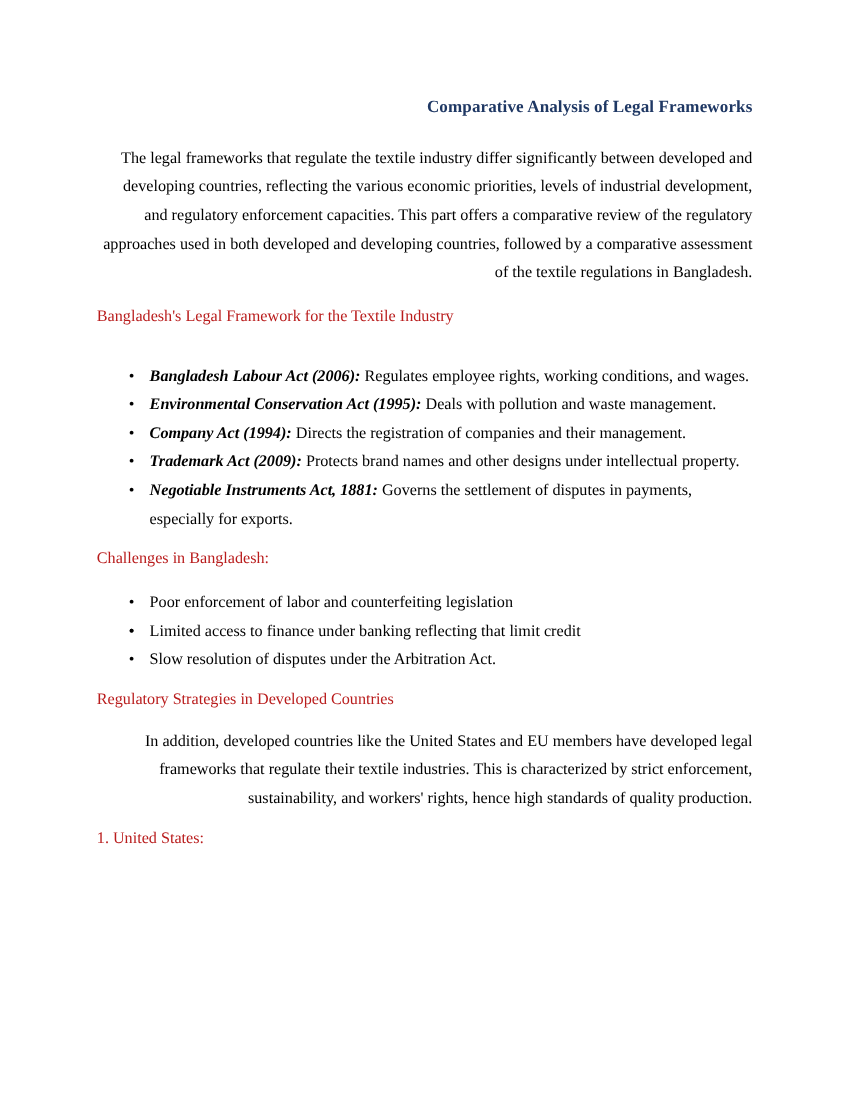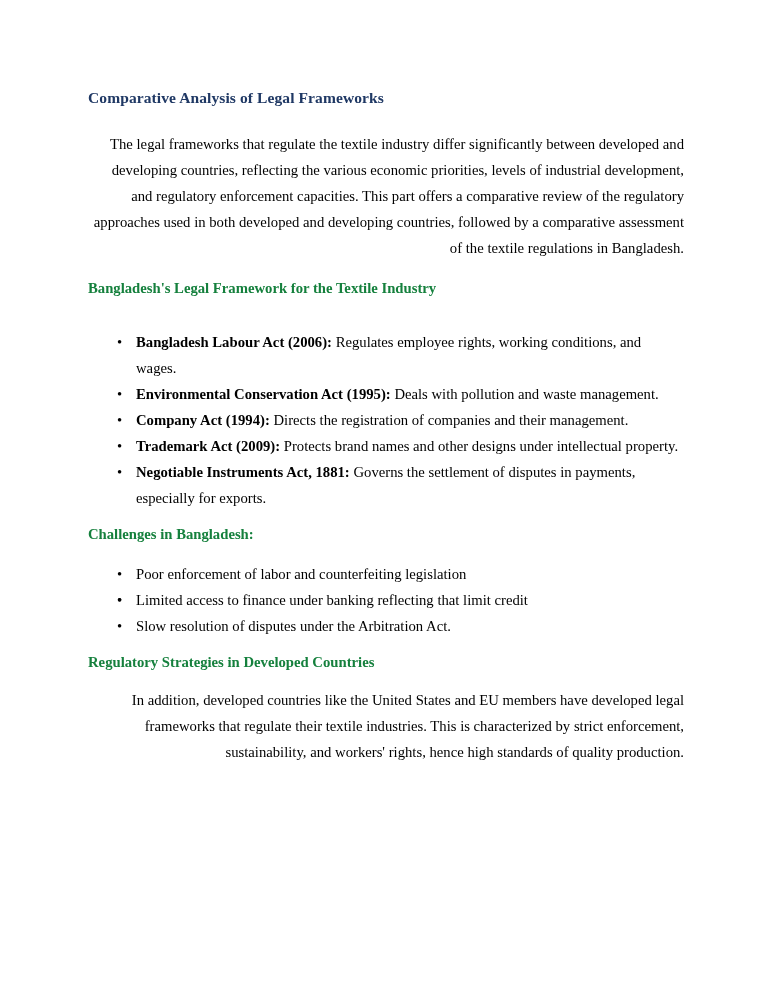--- a/index.html
+++ b/index.html
@@ -24,40 +24,40 @@
   .content {
     position: absolute;
     left: 88px;
     top: 0;
     width: 596px;
   }
   .doc-title {
     font-size: 15.5px;
     font-weight: bold;
     color: #1F3864;
-    text-align: left;
+    text-align: right;
     margin: 0;
     padding-top: 88px;
     letter-spacing: 0.1px;
     line-height: 1.35;
   }
   p.body-text {
     font-size: 14.7px;
     line-height: 26px;
     margin: 0;
     text-align: right;
     color: #000000;
   }
   .gap-after-title { height: 22px; }
   .heading {
     font-size: 14.7px;
-    font-weight: bold;
+    font-weight: normal;
     line-height: 26px;
     margin: 0;
-    color: #15803d;
+    color: #b91c1c;
   }
   ul.bullets {
     list-style: none;
     margin: 0;
     padding: 0;
   }
   ul.bullets li {
     position: relative;
     padding-left: 48px;
     font-size: 14.7px;
@@ -66,20 +66,21 @@
   }
   ul.bullets li .dot {
     position: absolute;
     left: 29px;
     top: 0;
     font-size: 14.7px;
     line-height: 26px;
   }
   ul.bullets li .term {
     font-weight: bold;
+    font-style: italic;
   }
   ul.tight li { line-height: 26px; }
   .sp-10 { height: 10px; }
   .sp-12 { height: 12px; }
   .sp-14 { height: 14px; }
   .sp-16 { height: 16px; }
 </style>
 </head>
 <body>
 
@@ -143,15 +144,16 @@
     <div class="sp-10"></div>
 
     <div class="heading">Regulatory Strategies in Developed Countries</div>
 
     <div class="sp-12"></div>
 
     <p class="body-text">In addition, developed countries like the United States and EU members have developed legal frameworks that regulate their textile industries. This is characterized by strict enforcement, sustainability, and workers' rights, hence high standards of quality production.</p>
 
     <div class="sp-10"></div>
 
+    <div class="heading">1. United States:</div>
 
   </div>
 </div>
 
 </body></html>

